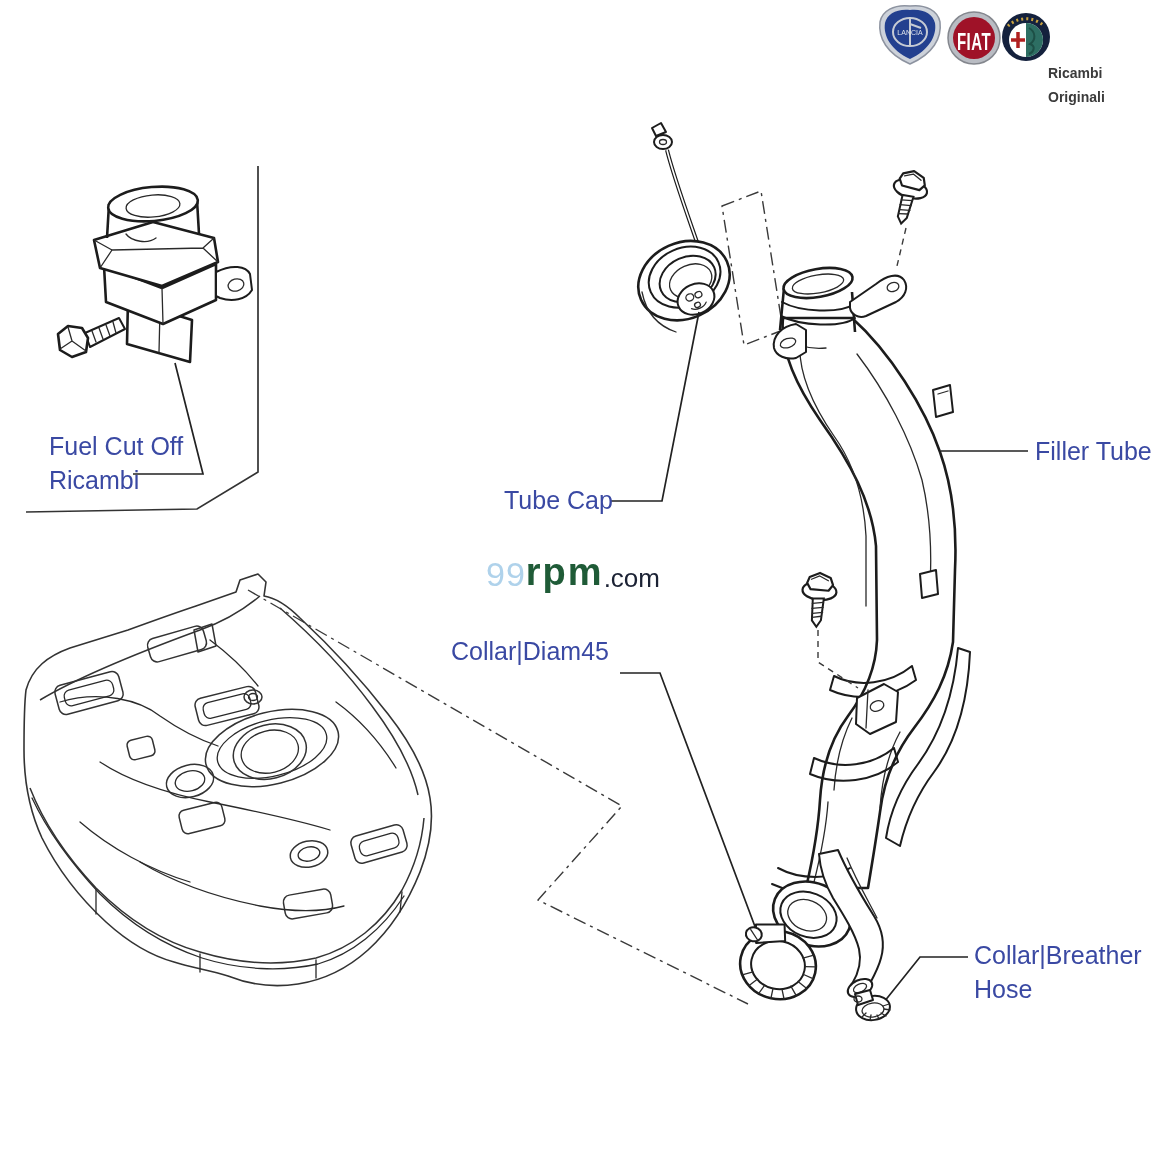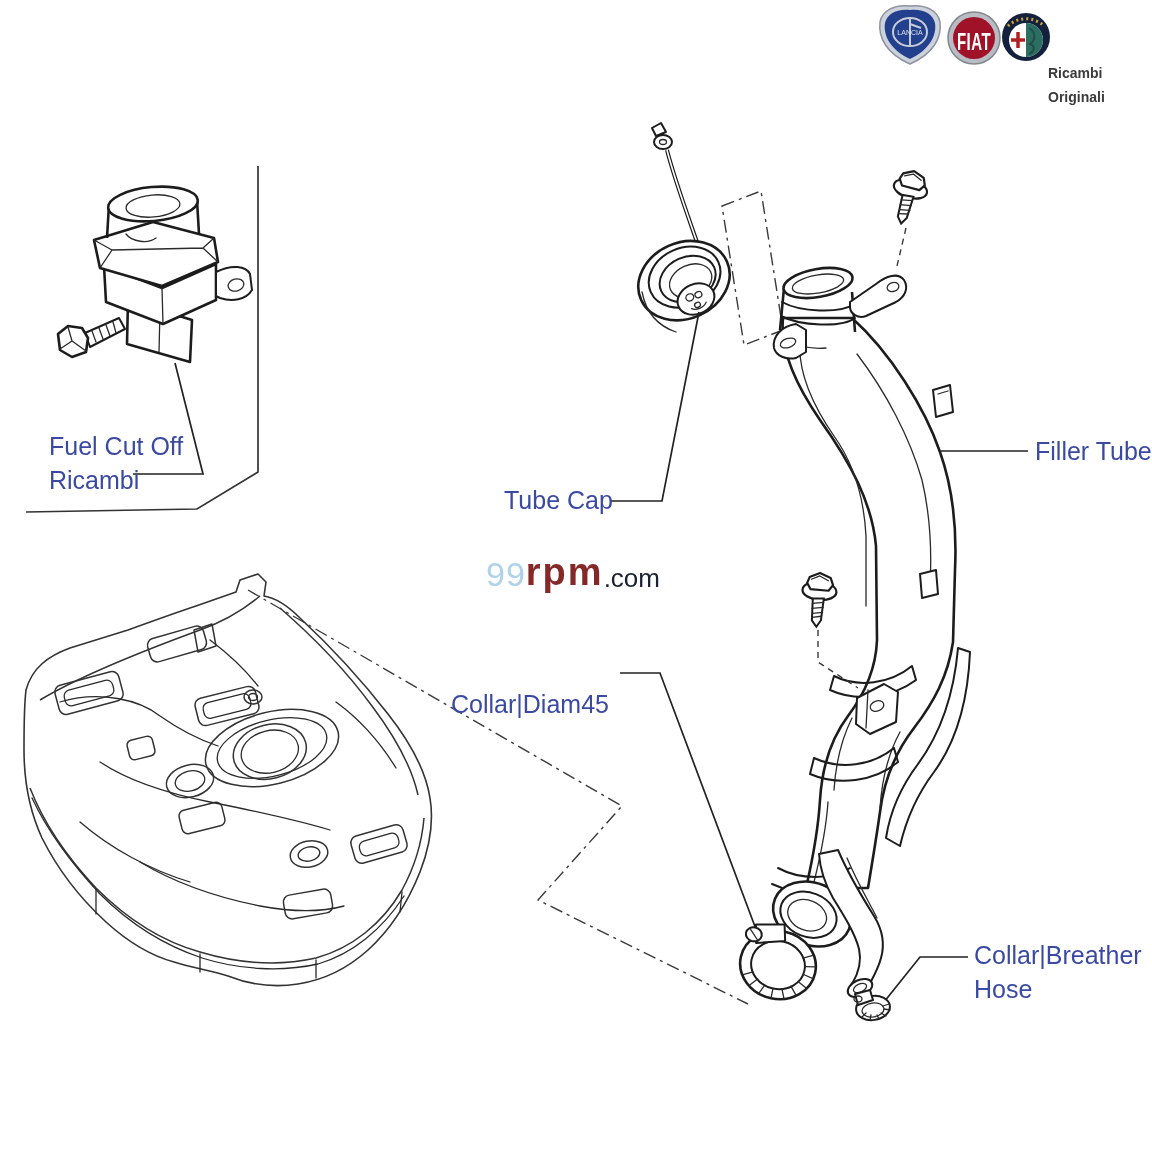--- a/index.html
+++ b/index.html
@@ -5,21 +5,21 @@
   html,body{margin:0;padding:0;background:#fff;}
   .stage{position:relative;width:1152px;height:1152px;background:#ffffff;overflow:hidden;
          font-family:"Liberation Sans",sans-serif;border-radius:14px;}
   .art{position:absolute;left:0;top:0;}
   .lbl{position:absolute;font-size:25px;color:#3a49a3;white-space:nowrap;
        font-family:"Liberation Sans",sans-serif;text-align:center;}
   .brand{position:absolute;left:1048px;top:25px;font-size:14px;font-weight:bold;
          line-height:24px;color:#3b3b3b;margin-top:36px;}
   .wm{position:absolute;left:486px;top:551px;display:flex;align-items:flex-end;opacity:.95;}
   .wm .n9{font-size:34px;color:#abd0ea;letter-spacing:1px;}
-  .wm .rpm{font-size:38px;font-weight:bold;color:#7f1d1d;letter-spacing:2px;}
+  .wm .rpm{font-size:38px;font-weight:bold;color:#14532d;letter-spacing:2px;}
   .wm .com{font-size:26px;color:#0f172a;}
   .hdr{position:absolute;left:874px;top:2px;}
   .lt{fill:none;stroke:#2a2a2a;stroke-width:1.3;stroke-linecap:round;stroke-linejoin:round;}
   .md{fill:none;stroke:#1c1c1c;stroke-width:2;stroke-linecap:round;stroke-linejoin:round;}
   .xf{fill:#fff;stroke:#1c1c1c;stroke-width:2.6;stroke-linejoin:round;}
   .xf2{fill:#fff;stroke:#1c1c1c;stroke-width:2;stroke-linejoin:round;}
   .tk{fill:none;stroke:#333;stroke-width:1.5;stroke-linejoin:round;}
   .tkf{fill:#fff;stroke:#333;stroke-width:1.6;stroke-linejoin:round;}
   .dd{fill:none;stroke:#3a3a3a;stroke-width:1.4;stroke-dasharray:13 5 3 5;}
   .dsh{fill:none;stroke:#3a3a3a;stroke-width:1.4;stroke-dasharray:6 5;}
@@ -285,16 +285,16 @@
   <div class="wm">
     <span class="n9">99</span>
       <span class="rpm">rpm</span>
       <span class="com">.com</span>
   </div>
 
   <div class="lbl" style="left:49px;top:432px">Fuel Cut Off</div>
   <div class="lbl" style="left:49px;top:466px">Ricambi</div>
   <div class="lbl" style="left:504px;top:486px">Tube Cap</div>
   <div class="lbl" style="left:1035px;top:437px">Filler Tube</div>
-  <div class="lbl" style="left:451px;top:690px">Collar|Diam45</div>
+  <div class="lbl" style="left:451px;top:637px">Collar|Diam45</div>
   <div class="lbl" style="left:974px;top:941px">Collar|Breather</div>
   <div class="lbl" style="left:974px;top:975px">Hose</div>
 </div>
 
 </body></html>

